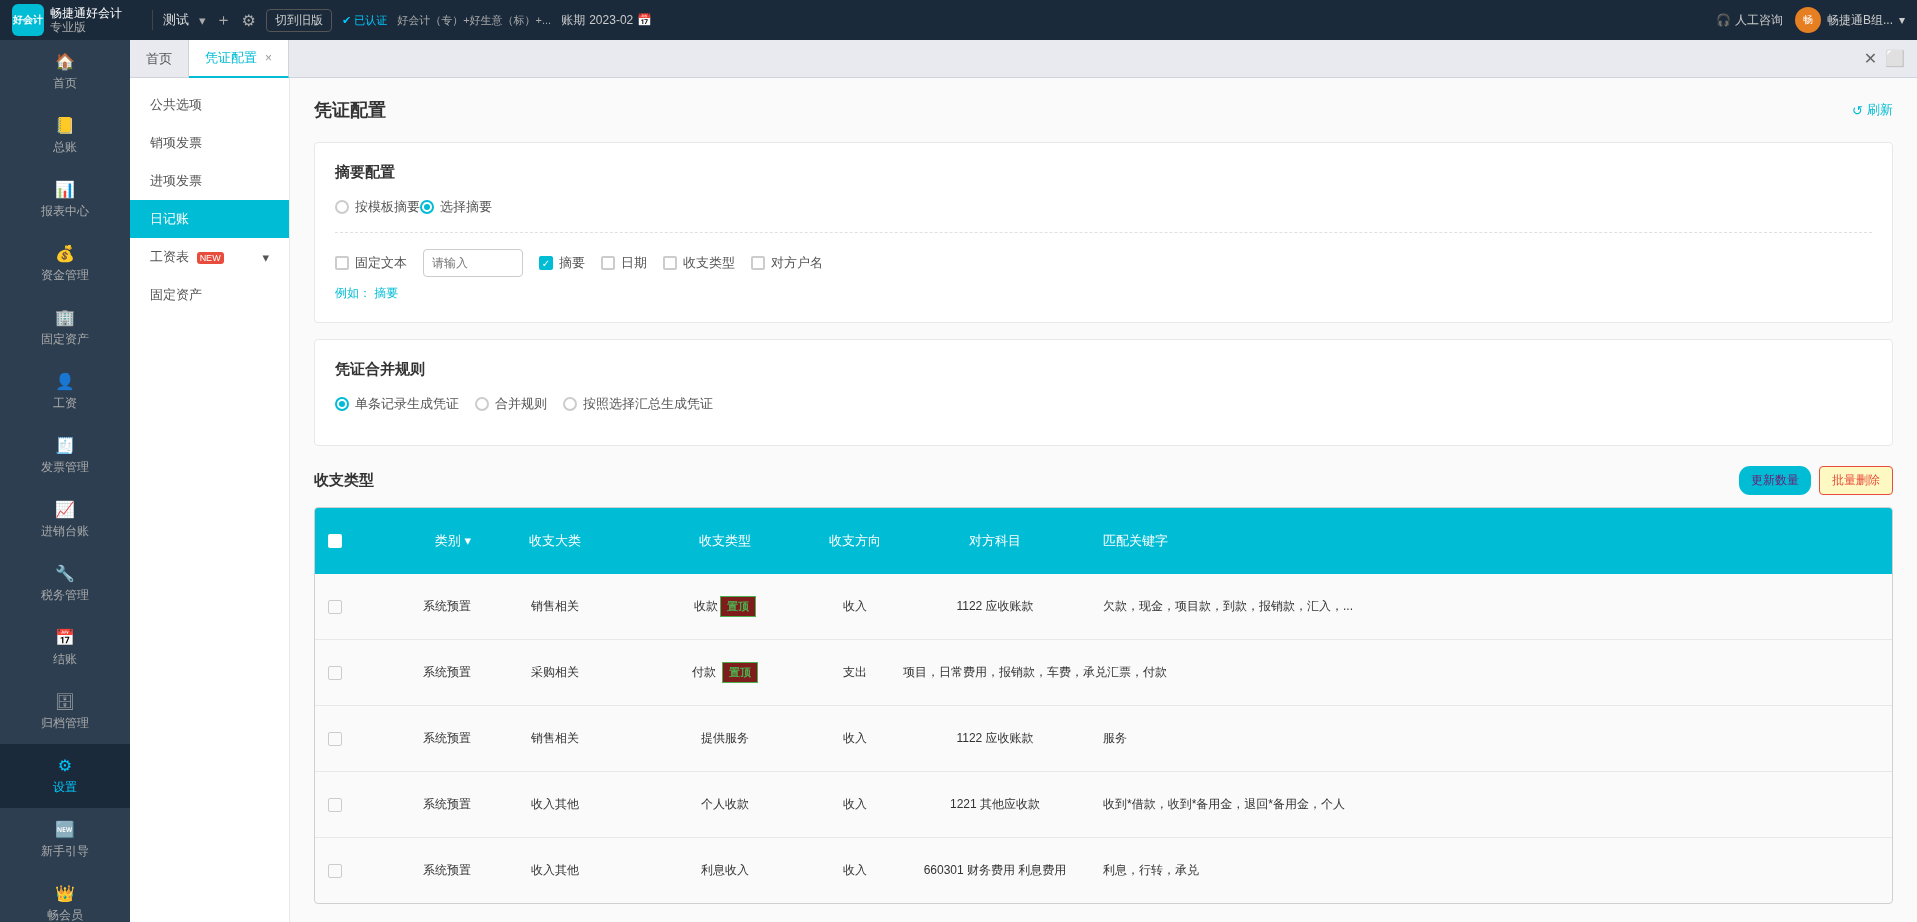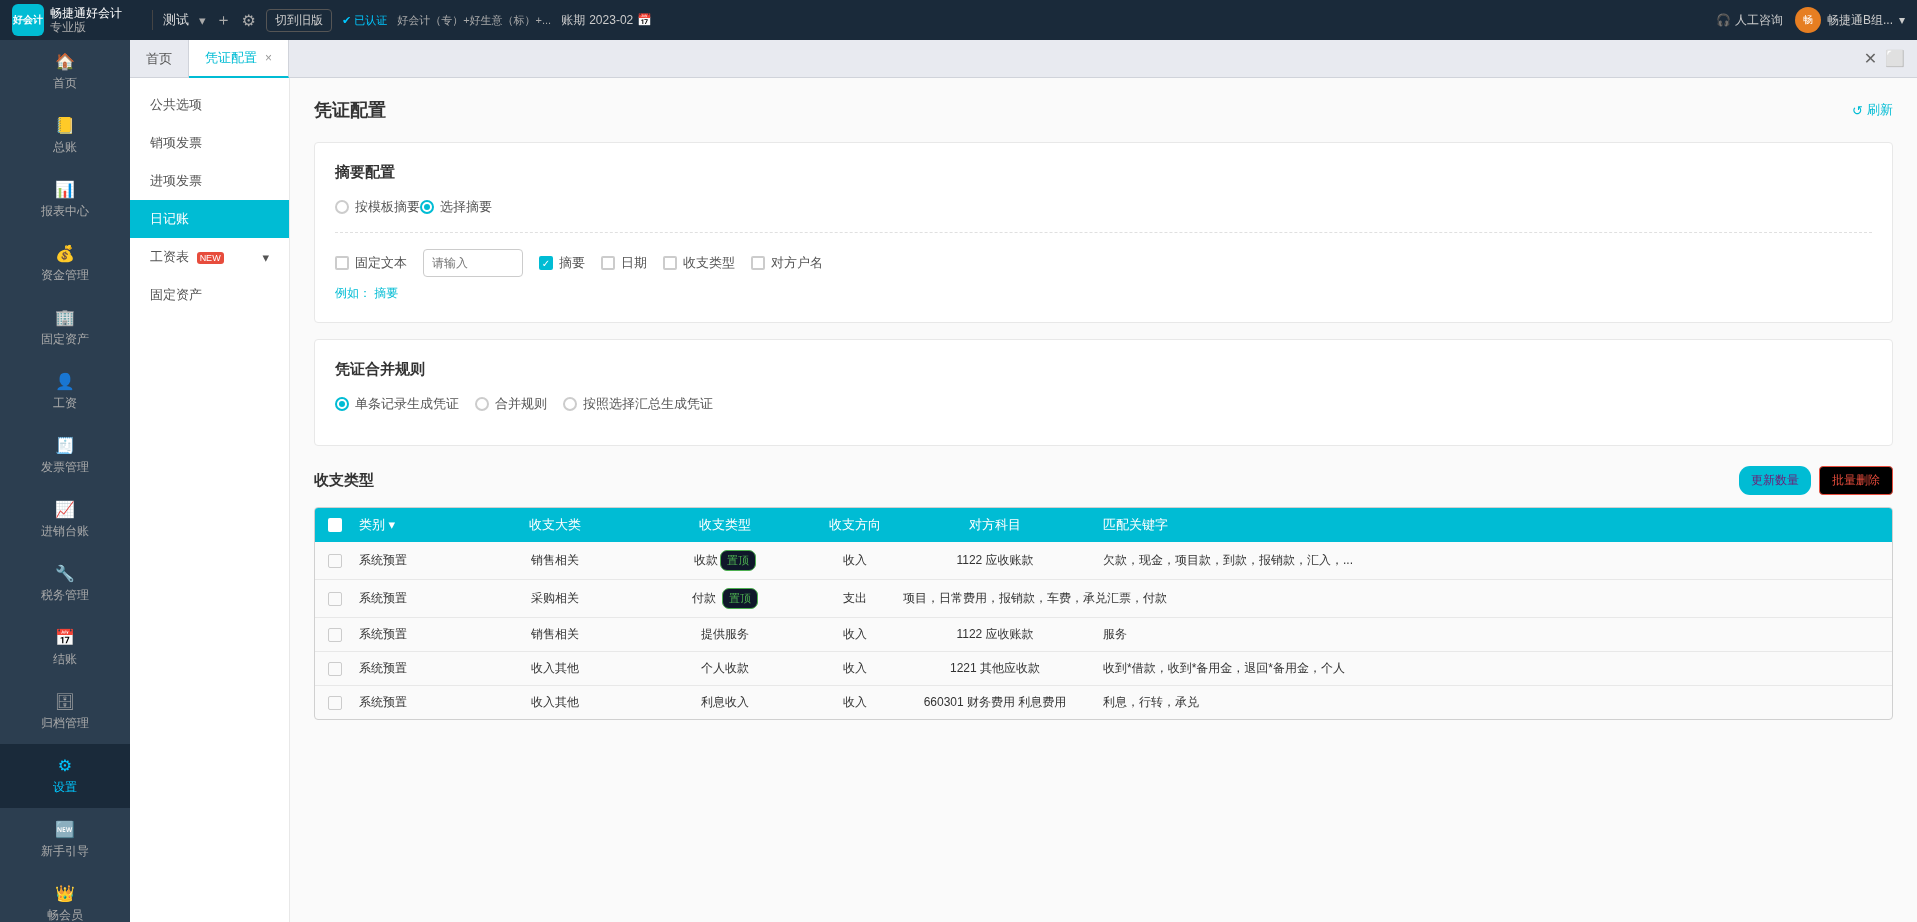--- a/index.html
+++ b/index.html
@@ -78,35 +78,35 @@
     .checkbox-box.checked::after { content: '✓'; color: white; font-size: 10px; }
     .checkbox-input { border: 1px solid #ccc; border-radius: 4px; padding: 4px 8px; font-size: 12px; color: #999; width: 100px; height: 28px; }
     .example-text { color: #00bcd4; font-size: 12px; margin-top: 8px; }
 
     
     .table-container { border: 1px solid #d0d0d0; border-radius: 4px; overflow: hidden; margin-top: 12px; }
     .table-header-row { display: flex; background: #00bcd4; color: white; font-size: 13px; }
     .table-row { display: flex; border-bottom: 1px solid #e8e8e8; font-size: 12px; }
     .table-row:last-child { border-bottom: none; }
     .col-check { width: 40px; flex-shrink: 0; display: flex; align-items: center; justify-content: center; padding: 8px 0; }
-    .col-category { width: 120px; flex-shrink: 0; display: flex; align-items: center; justify-content: flex-start; padding: 8px 4px; }
+    .col-category { width: 120px; flex-shrink: 0; display: flex; align-items: center; justify-content: flex-end; padding: 24px 4px; }
     .col-big-type { width: 160px; flex-shrink: 0; display: flex; align-items: center; justify-content: center; padding: 8px 4px; }
     .col-type { width: 180px; flex-shrink: 0; display: flex; align-items: center; justify-content: center; padding: 8px 4px; }
     .col-direction { width: 80px; flex-shrink: 0; display: flex; align-items: center; justify-content: center; padding: 8px 4px; }
     .col-subject { width: 200px; flex-shrink: 0; display: flex; align-items: center; justify-content: center; padding: 8px 4px; }
     .col-keyword { flex: 1; display: flex; align-items: center; padding: 8px 8px; }
-    .tag-top { background: #0f172a; color: #4caf50; border: 1px solid #4caf50; border-radius: 7px; padding: 2px 6px; font-size: 11px; }
+    .tag-top { background: #7f1d1d; color: #4caf50; border: 1px solid #4caf50; border-radius: 0; padding: 2px 6px; font-size: 11px; font-weight: bold; }
     .header-sort { display: flex; align-items: center; gap: 4px; }
 
     
     .table-section-header { display: flex; align-items: center; justify-content: space-between; margin-top: 20px; margin-bottom: 8px; }
     .table-section-title { font-size: 15px; font-weight: bold; color: #333; }
     .table-btns { display: flex; gap: 8px; }
     .btn-update { background: #00bcd4; color: #701a75; border: none; border-radius: 11px; padding: 5px 12px; cursor: pointer; font-size: 12px; }
-    .btn-batch-del { background: #000000; color: #e74c3c; border: 1px solid #e74c3c; border-radius: 4px; padding: 5px 12px; cursor: pointer; font-size: 12px; }
+    .btn-batch-del { background: #fef9c3; color: #e74c3c; border: 1px solid #e74c3c; border-radius: 4px; padding: 5px 12px; cursor: pointer; font-size: 12px; }
 
     
     .merge-row { display: flex; gap: 16px; align-items: center; flex-wrap: wrap; }
   </style>
 </head>
 <body>
 
 <div class="topbar">
   <div class="topbar-logo">
     <div class="logo-icon">好会计</div>

